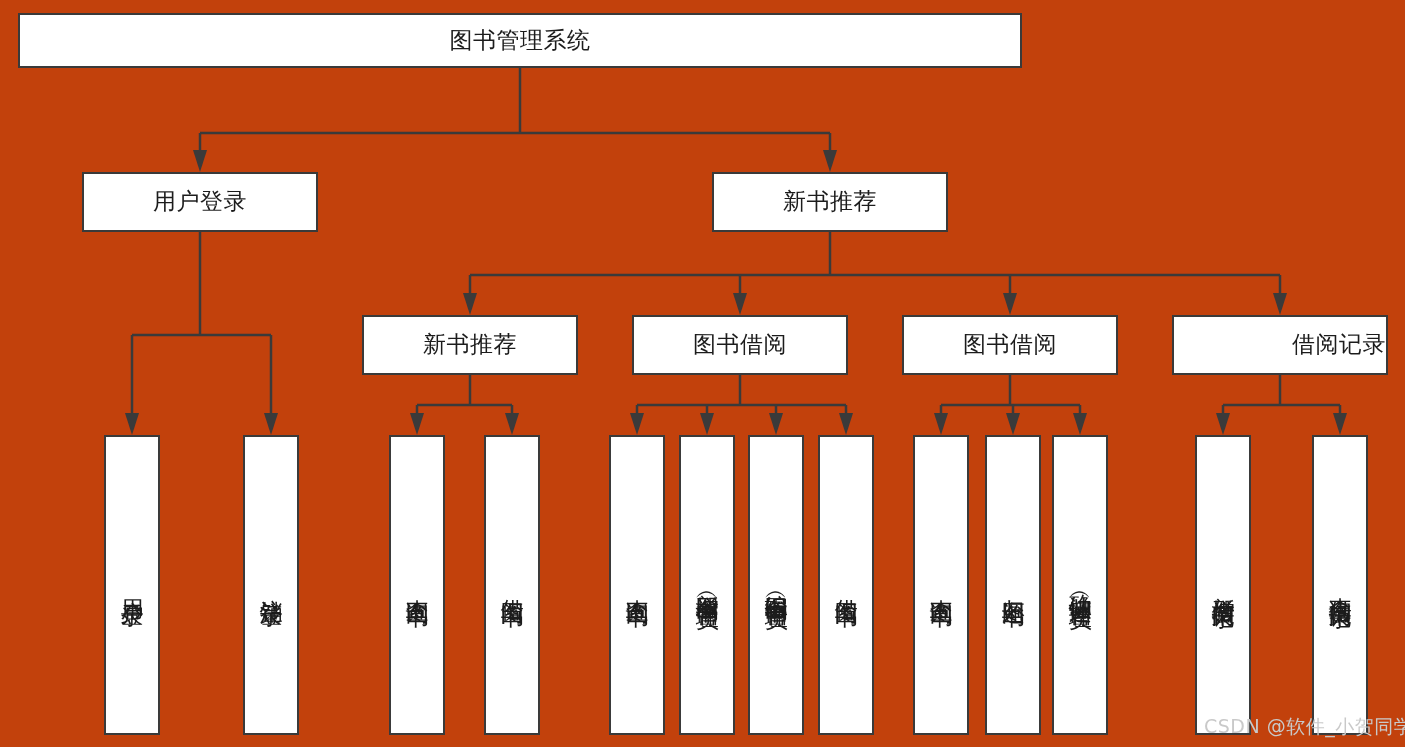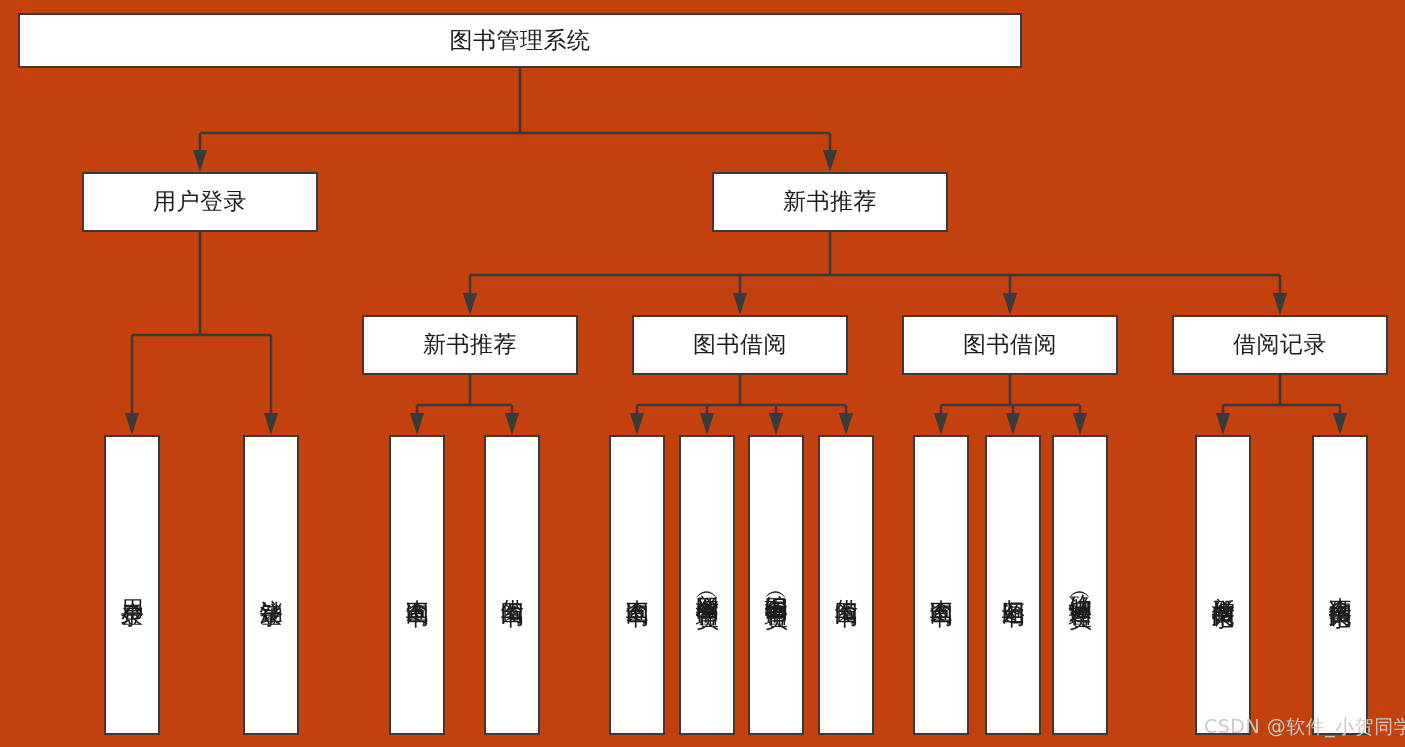--- a/index.html
+++ b/index.html
@@ -129,21 +129,21 @@
       </div>
       <div class="node horizontal" style="left: 362px; top: 315px; width: 216px; height: 60px; border-color: rgb(58, 58, 58);">
         <div class="node-label" style="color: rgb(28, 28, 28); text-align: right;">新书推荐</div>
       </div>
       <div class="node horizontal" style="left: 632px; top: 315px; width: 216px; height: 60px; border-color: rgb(58, 58, 58);">
         <div class="node-label" style="color: rgb(28, 28, 28);">图书借阅</div>
       </div>
       <div class="node horizontal" style="left: 902px; top: 315px; width: 216px; height: 60px; border-color: rgb(58, 58, 58);">
         <div class="node-label" style="color: rgb(28, 28, 28);">图书借阅</div>
       </div>
-      <div class="node horizontal" style="left: 1172px; top: 315px; width: 216px; height: 60px; border-color: rgb(58, 58, 58);">
+      <div class="node horizontal" style="left: 1172px; top: 315px; width: 216px; height: 60px; border-color: rgb(58, 58, 58); justify-content: flex-end;">
         <div class="node-label" style="color: rgb(28, 28, 28);">借阅记录</div>
       </div>
       <div class="node vertical" style="left: 104px; top: 435px; width: 56px; height: 300px; border-color: rgb(58, 58, 58);">
         <div class="node-label" style="color: rgb(28, 28, 28);">用户登录</div>
       </div>
       <div class="node vertical" style="left: 243px; top: 435px; width: 56px; height: 300px; border-color: rgb(58, 58, 58);">
         <div class="node-label" style="color: rgb(28, 28, 28);">注销登录</div>
       </div>
       <div class="node vertical" style="left: 389px; top: 435px; width: 56px; height: 300px; border-color: rgb(58, 58, 58);">
         <div class="node-label" style="color: rgb(28, 28, 28);">查询图书</div>

